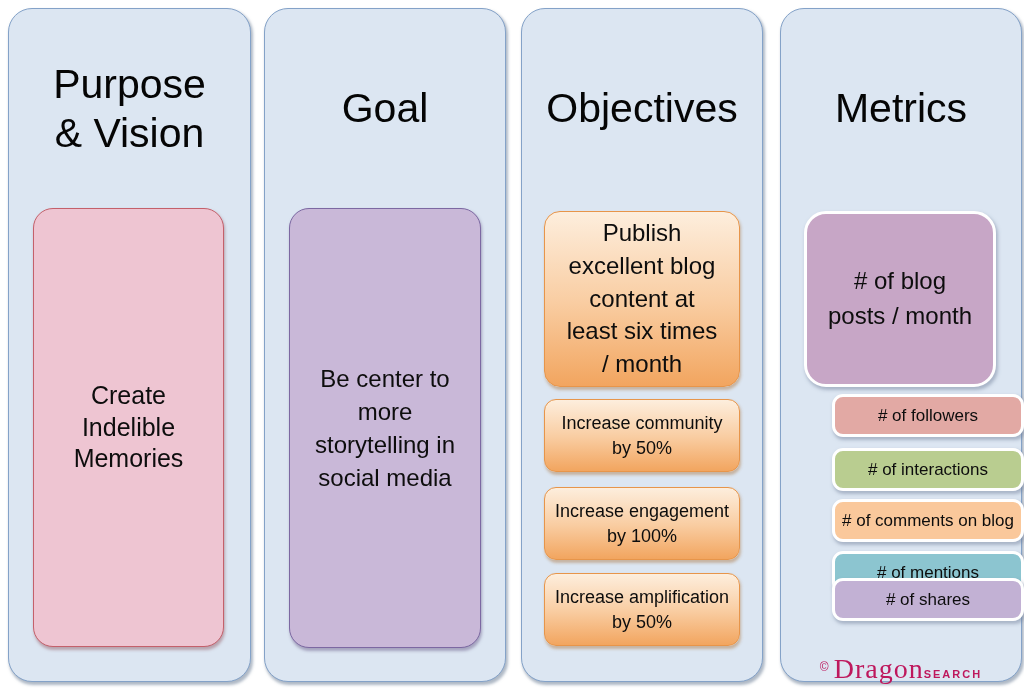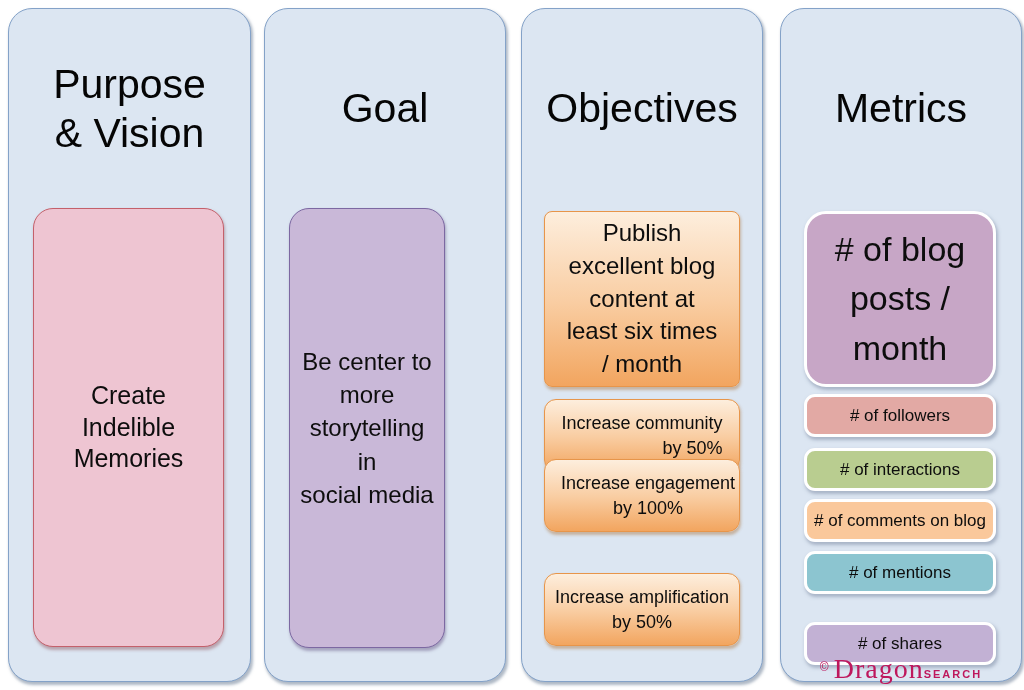--- a/index.html
+++ b/index.html
@@ -29,48 +29,48 @@
   }
   
   .purpose-box{
     left:24px;top:199px;width:191px;height:439px;padding:0 29px;
     background:#eec5d2;border:1.5px solid #c4606b;border-radius:20px;
     box-shadow:1px 2.5px 3px rgba(150,95,105,.5);
     font-size:25px;line-height:1.27;
   }
   
   .goal-box{
-    left:24px;top:199px;width:156px;height:440px;padding:0 10px;
+    left:24px;top:199px;width:192px;height:440px;padding:0 10px;
     background:#c9b8d8;border:1.5px solid #7c68a2;border-radius:20px;
     box-shadow:1px 2.5px 3px rgba(110,95,140,.5);
     font-size:24px;line-height:1.38;
   }
   
   .orange{
     background:linear-gradient(180deg,#fdeedd 0%,#f9cda2 52%,#f2a55f 100%);
     border:1.5px solid #e7954a;
     box-shadow:1px 2.5px 3px rgba(170,115,60,.45);
   }
-  .objective-main{left:22px;top:202px;width:196px;height:176px;border-radius:8px;font-size:24px;line-height:1.37;padding:0 8px;}
+  .objective-main{left:22px;top:202px;width:196px;height:176px;border-radius:16px;font-size:24px;line-height:1.37;padding:0 8px;}
   .objective-small{left:22px;width:196px;height:73px;border-radius:12px;font-size:18px;line-height:1.35;padding:0 4px;}
-  .obj-2{top:390px;text-align:right;}
-  .obj-3{top:450px;justify-content:flex-end;}
+  .obj-2{top:390px;}
+  .obj-3{top:478px;}
   .obj-4{top:564px;}
   
   .metric{
     left:23px;width:192px;border:3px solid #ffffff;
     box-shadow:1.5px 2.5px 3.5px rgba(118,132,158,.5);
   }
-  .metric-main{top:202px;height:176px;border-radius:22px;font-size:34px;line-height:1.45;padding:6px 12px;background:#c7a6c6;}
-  .metric-small{height:43px;border-radius:11px;font-size:17px;padding:16px 2px;}
+  .metric-main{top:202px;height:176px;border-radius:22px;font-size:24px;line-height:1.45;padding:6px 12px;background:#c7a6c6;}
+  .metric-small{height:43px;border-radius:11px;font-size:17px;padding:16px 2px;margin-left:28px;}
   .met-followers{top:385px;background:#e2a9a4;}
   .met-interactions{top:439px;background:#b9cd90;border-radius:11px;}
   .met-comments{top:490px;background:#fac89b;}
   .met-mentions{top:542px;background:#8cc5d0;}
-  .met-shares{top:613px;background:#c2b1d4;}
+  .met-shares{top:569px;background:#c2b1d4;}
   .watermark{
     position:absolute;left:0;right:0;top:644px;height:32px;
     display:flex;align-items:baseline;justify-content:center;
     color:#be185d;user-select:none;
   }
   .wm-copy{font-size:12px;margin-right:5px;position:relative;top:-7px;}
   .wm-brand{font-family:"Liberation Serif",serif;font-size:28px;letter-spacing:1px;}
   .wm-suffix{font-size:11px;letter-spacing:2px;font-weight:700;text-align:right;}
 </style>
 </head>

